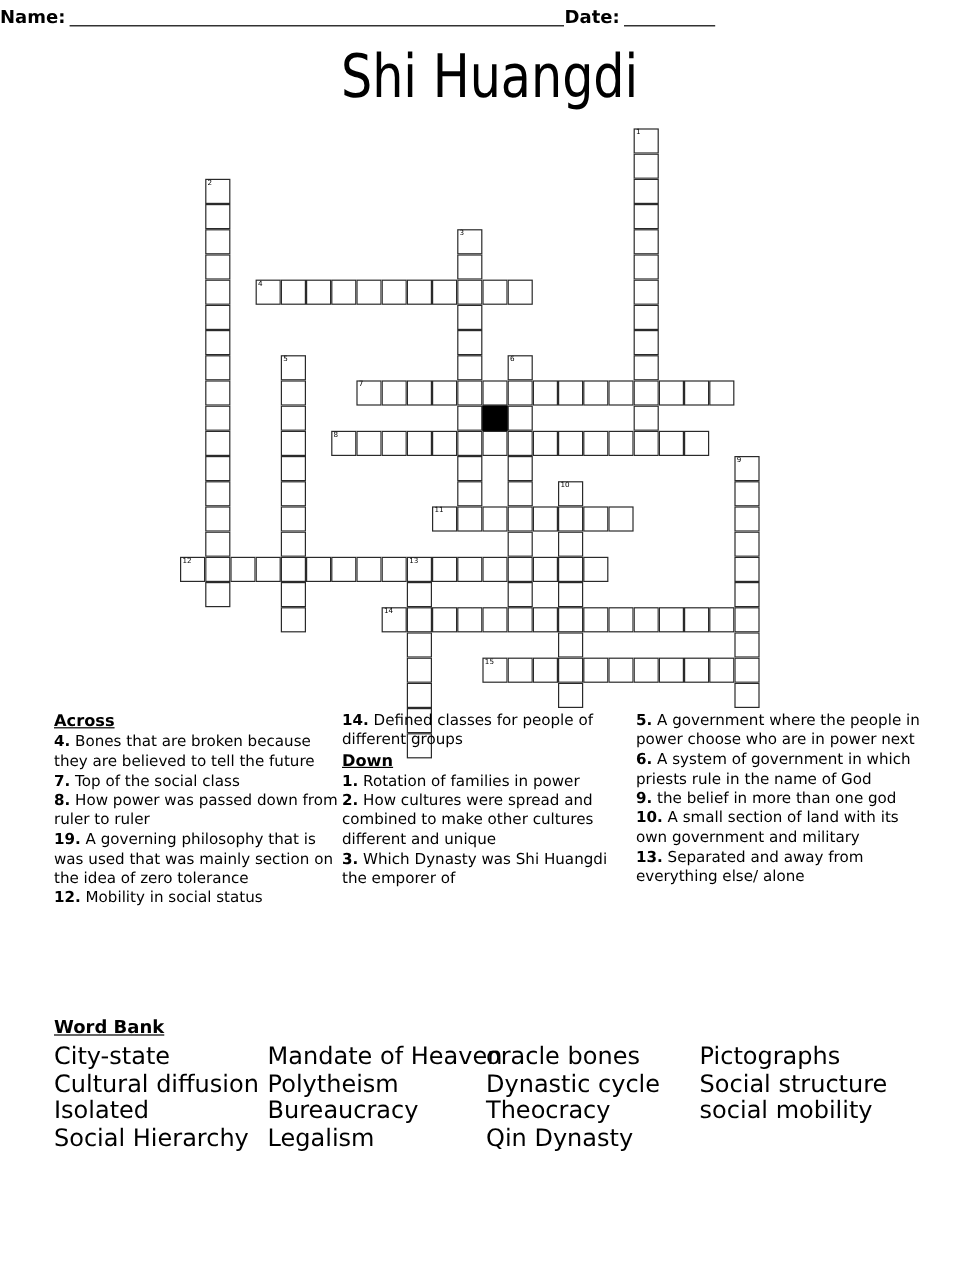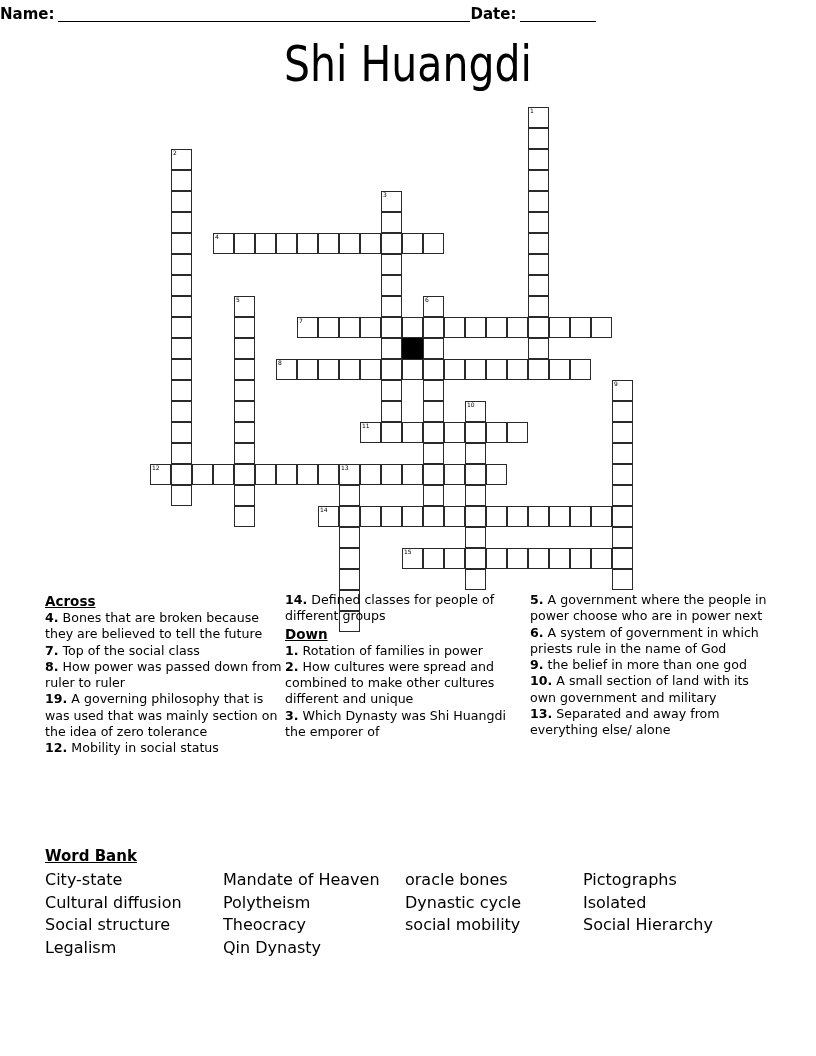--- a/index.html
+++ b/index.html
@@ -137,21 +137,21 @@
     line-height: 22px;
     display: block;
     margin-bottom: 2px;
   }
   .wb-grid {
     display: grid;
     grid-template-columns: 178px 182px 178px 180px;
     row-gap: 0px;
   }
   .wb-word {
-    font-size: 16px;
+    font-size: 20px;
     line-height: 22.5px;
     white-space: nowrap;
   }
 </style>
 </head>
 <body>
 
 <div class="header-row">
   <span>Name:</span>
   <span class="hdr-name-line"></span>
@@ -385,22 +385,23 @@
 <div id="word-bank">
   <span class="wb-title">Word Bank</span>
   <div class="wb-grid">
       <span class="wb-word">City-state</span>
       <span class="wb-word">Mandate of Heaven</span>
       <span class="wb-word">oracle bones</span>
       <span class="wb-word">Pictographs</span>
       <span class="wb-word">Cultural diffusion</span>
       <span class="wb-word">Polytheism</span>
       <span class="wb-word">Dynastic cycle</span>
+      <span class="wb-word">Social structure</span>
       <span class="wb-word">Isolated</span>
-      <span class="wb-word">Social structure</span>
+      <span class="wb-word">Bureaucracy</span>
       <span class="wb-word">Theocracy</span>
       <span class="wb-word">social mobility</span>
       <span class="wb-word">Social Hierarchy</span>
       <span class="wb-word">Legalism</span>
       <span class="wb-word">Qin Dynasty</span>
       <span class="wb-word"></span>
     </div>
 </div>
 
 </body></html>

